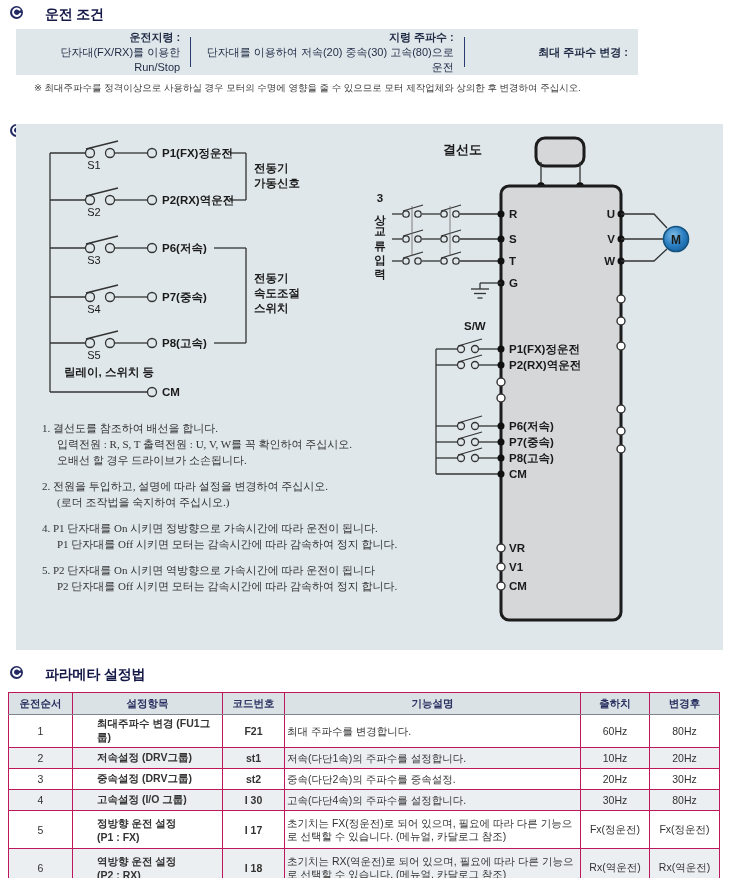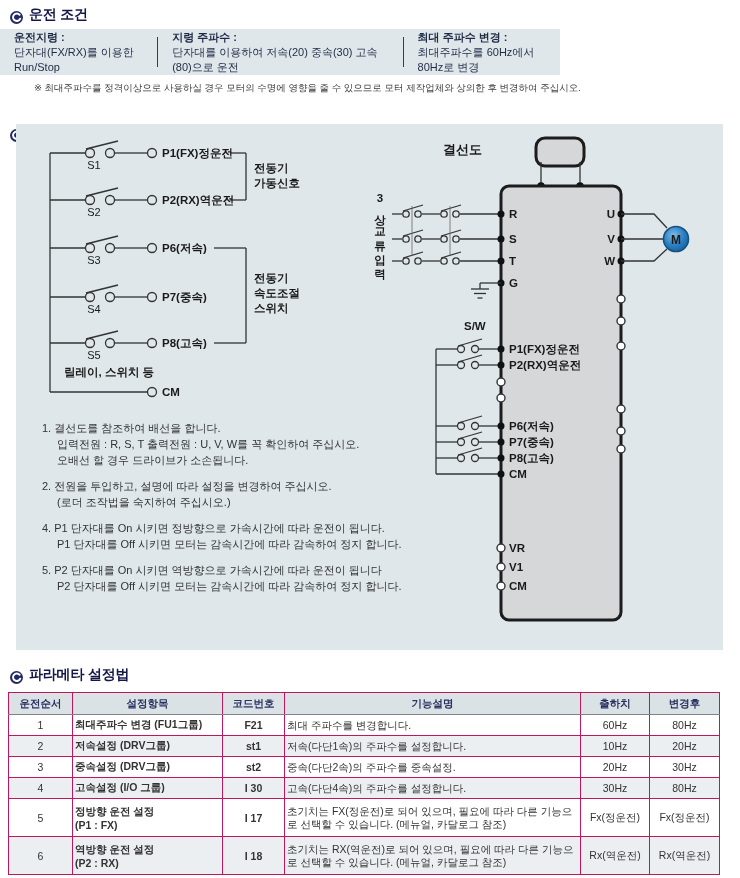--- a/index.html
+++ b/index.html
@@ -2,62 +2,62 @@
 <html><head>
 <meta charset="utf-8">
 <style>
   * { margin:0; padding:0; box-sizing:border-box; }
   html,body { background:#ffffff; }
   body {
     width:740px; height:878px; position:relative; overflow:hidden;
     font-family:"Liberation Sans","DejaVu Sans",sans-serif; color:#222;
   }
   .sec-title {
-    position:absolute; left:10px; display:flex; align-items:flex-end; gap:6px;
+    position:absolute; left:10px; display:flex; align-items:flex-start; gap:22px;
     font-size:14px; font-weight:bold; color:#141847; letter-spacing:-0.2px;
   }
   .bullet { width:13px; height:13px; display:block; }
 
   
   .info-box {
-    position:absolute; left:0; top:29px; width:560px; height:46px;
-    background:#dfe7eb; display:flex; align-items:center;
+    position:absolute; left:16px; top:29px; width:622px; height:46px;
+    background:#dfe7eb; display:flex; align-items:center;text-align:right;
   }
   .info-col { padding:4px 10px 4px 14px; font-size:11px; line-height:15px; color:#1f2a44; }
   .info-col .lbl { font-weight:bold; }
   .info-col.c1 { width:198px; }
   .info-col.c2 { width:312px; }
   .info-col.c3 { width:197px; }
   .info-div { width:1px; height:30px; background:#2c3a72; flex:none; }
   .note-line { position:absolute; left:34px; top:82px; font-size:9.5px; color:#3c3c3c; }
 
   
   .panel {
     position:absolute; left:16px; top:124px; width:707px; height:526px;
     background:#dfe7eb;
   }
   .svg-abs { position:absolute; }
-  .steps { position:absolute; left:26px; top:296px; width:416px; }
+  .steps { position:absolute; left:26px; top:296px; width:416px;font-family:Liberation Serif, serif; }
   .step {
     font-size:11px; line-height:16px; color:#333; margin-bottom:10px;
     white-space:pre-line; padding-left:15px; text-indent:-15px;
   }
 
   
   .param-table-wrap { position:absolute; left:8px; top:692px; width:714px; }
   table { border-collapse:collapse; table-layout:fixed; width:712px; border:1.4px solid #666d73; }
   th, td { border:1px solid #be185d; font-size:10.5px; vertical-align:middle; }
   th {
     background:#dbe2e6; color:#2a3160; font-weight:bold; height:22px;
     border-bottom:1px solid #7d848a;
   }
   td { height:21px; padding:2px 6px; color:#333; }
   tr.alt td { background:#eceff1; }
   td.c-center { text-align:center; padding:2px 2px; }
-  td.c-item { font-weight:bold; white-space:pre-line; padding-left:2px; }
+  td.c-item { font-weight:bold; white-space:pre-line; padding-left:24px; }
   td.c-code { text-align:center; font-weight:bold; }
   td.c-desc { padding-left:2px; line-height:13px; }
   tr.tall td { height:38px; }
 
   
   text { font-family:"Liberation Sans","DejaVu Sans",sans-serif; fill:#1a1a1a; }
   .t-sw  { font-size:11px; }
   .t-lbl { font-size:11.5px; font-weight:bold; }
   .t-big { font-size:13px; font-weight:bold; }
   .vtext { writing-mode:vertical-rl; text-orientation:upright; letter-spacing:2px; }
@@ -79,21 +79,20 @@
     <div>단자대(FX/RX)를 이용한 Run/Stop</div>
   </div>
   <div class="info-div"></div>
   <div class="info-col c2">
     <div class="lbl">지령 주파수 :</div>
     <div>단자대를 이용하여 저속(20) 중속(30) 고속(80)으로 운전</div>
   </div>
   <div class="info-div"></div>
   <div class="info-col c3">
     <div class="lbl">최대 주파수 변경 :</div>
-    <div>최대주파수를 60Hz에서 80Hz로 변경</div>
   </div>
 </div>
 
 <div class="note-line">※ 최대주파수를 정격이상으로 사용하실 경우 모터의 수명에 영향을 줄 수 있으므로 모터 제작업체와 상의한 후 변경하여 주십시오.</div>
 
 <div class="sec-title" style="top:108px;margin-top:16px;">
   <svg class="bullet" viewBox="0 0 16 16">
     <circle cx="8" cy="8" r="8" fill="#232a63"></circle>
     <path d="M11.8 4.6 A4.6 4.6 0 1 0 12.6 9.4" stroke="#ffffff" stroke-width="2.4" fill="none" stroke-linecap="round"></path>
   </svg>

